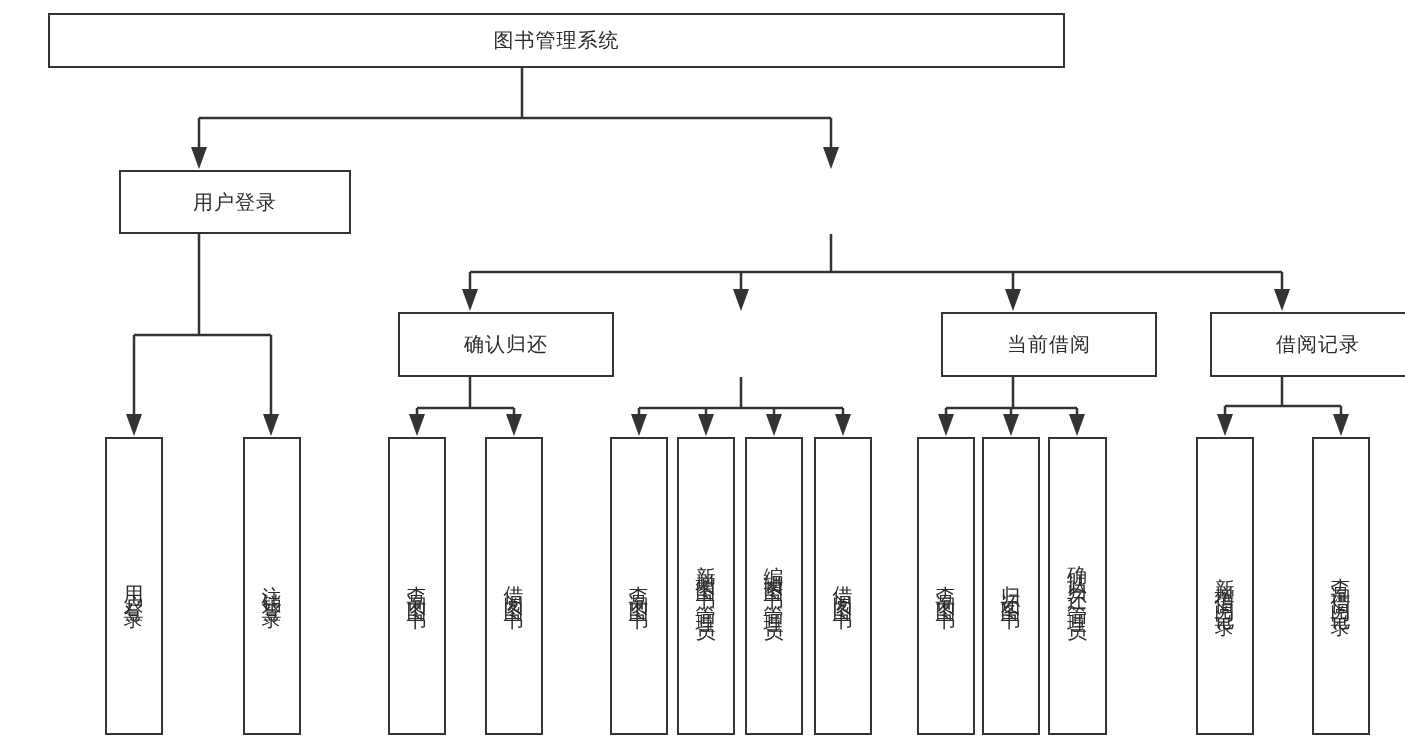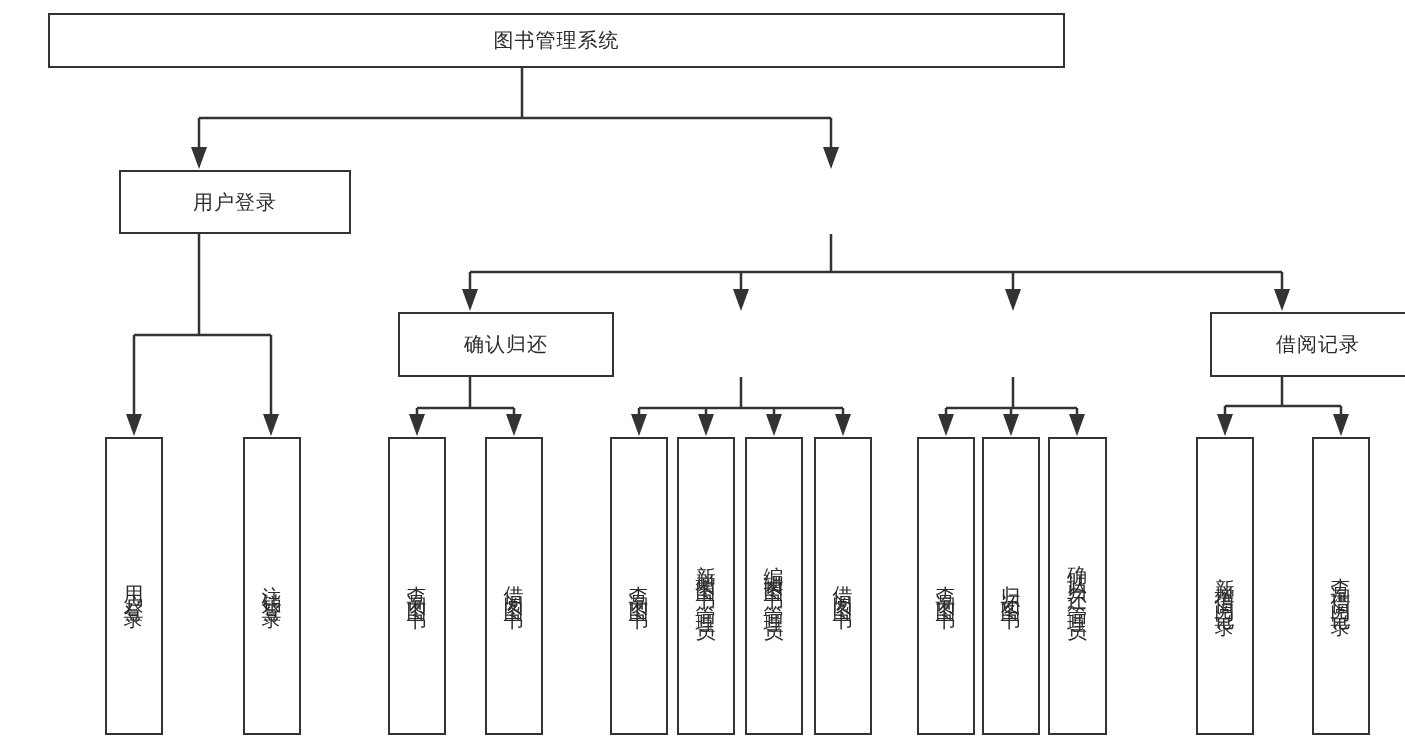--- a/index.html
+++ b/index.html
@@ -122,20 +122,23 @@
     <span>图书管理系统</span>
   </div>
 
   <div class="node node-h n-l2a">
     <span>用户登录</span>
   </div>
 
   <div class="node node-h n-l3a">
     <span>确认归还</span>
   </div>
+  <div class="node node-h n-l3c">
+    <span>当前借阅</span>
+  </div>
   <div class="node node-h n-l3d">
     <span>借阅记录</span>
   </div>
 
   <div class="node node-v leaf n-a1">
     <span class="v-text">用户登录</span>
   </div>
   <div class="node node-v leaf n-a2">
     <span class="v-text">注销登录</span>
   </div>

